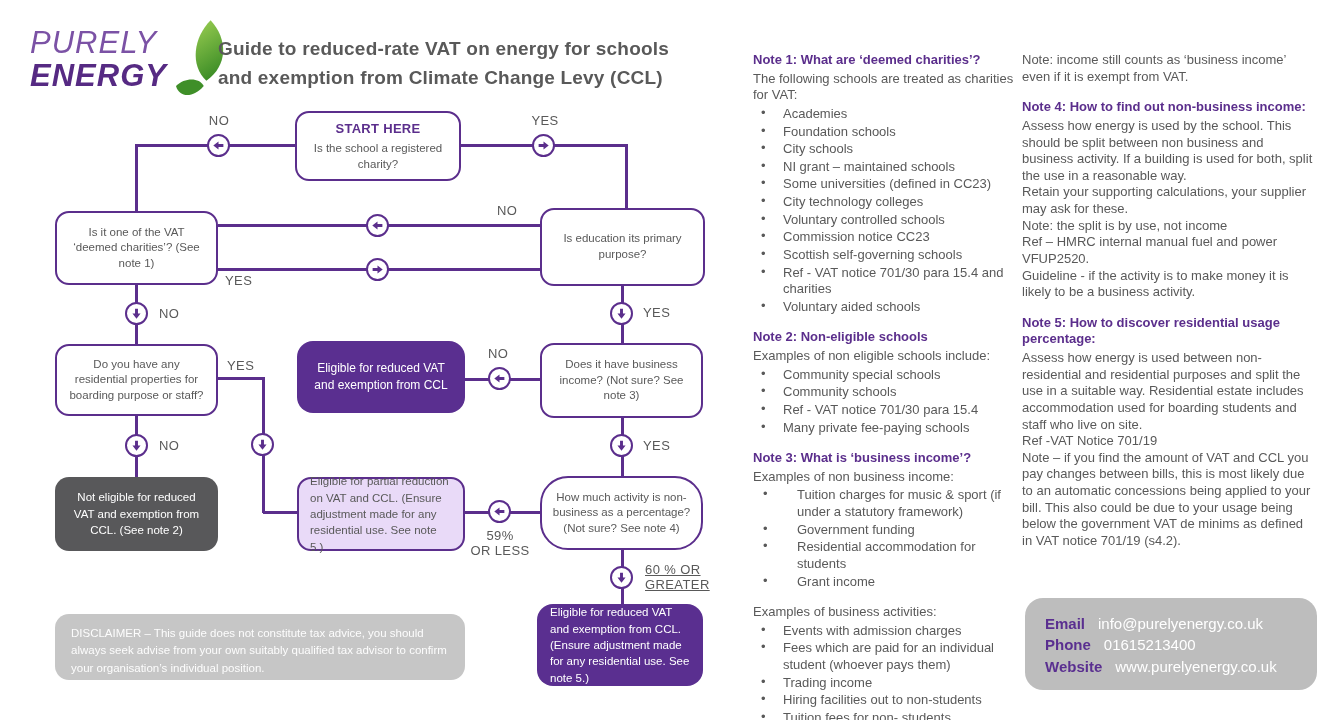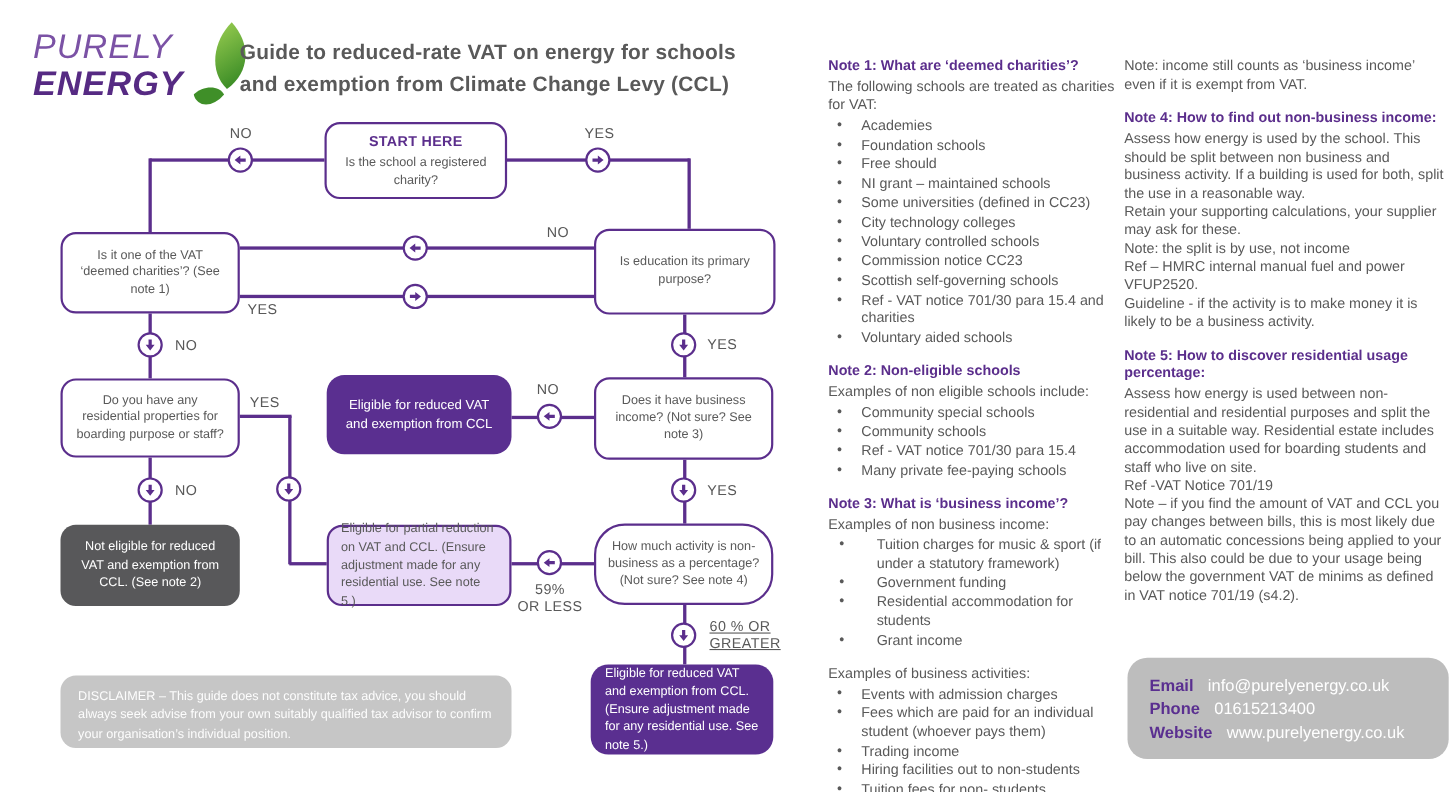--- a/index.html
+++ b/index.html
@@ -203,21 +203,21 @@
   <div class="dark" style="left:55px;top:477px;width:163px;height:74px;">Not eligible for reduced VAT and exemption from CCL. (See note 2)</div>
   <div class="solid" style="left:537px;top:604px;width:166px;height:82px;">Eligible for reduced VAT and exemption from CCL. (Ensure adjustment made for any residential use. See note 5.)</div>
 
   <div class="col col1">
     <div class="nblock">
       <div class="nhead">Note 1: What are ‘deemed charities’?</div>
       <div>The following schools are treated as charities for VAT:</div>
       <ul class="blts">
           <li>Academies</li>
           <li>Foundation schools</li>
-          <li>Free should</li>
+          <li>City schools</li>
           <li>NI grant – maintained schools</li>
           <li>Some universities (defined in CC23)</li>
           <li>City technology colleges</li>
           <li>Voluntary controlled schools</li>
           <li>Commission notice CC23</li>
           <li>Scottish self-governing schools</li>
           <li>Ref - VAT notice 701/30 para 15.4 and charities</li>
           <li>Voluntary aided schools</li>
         </ul>
     </div>

